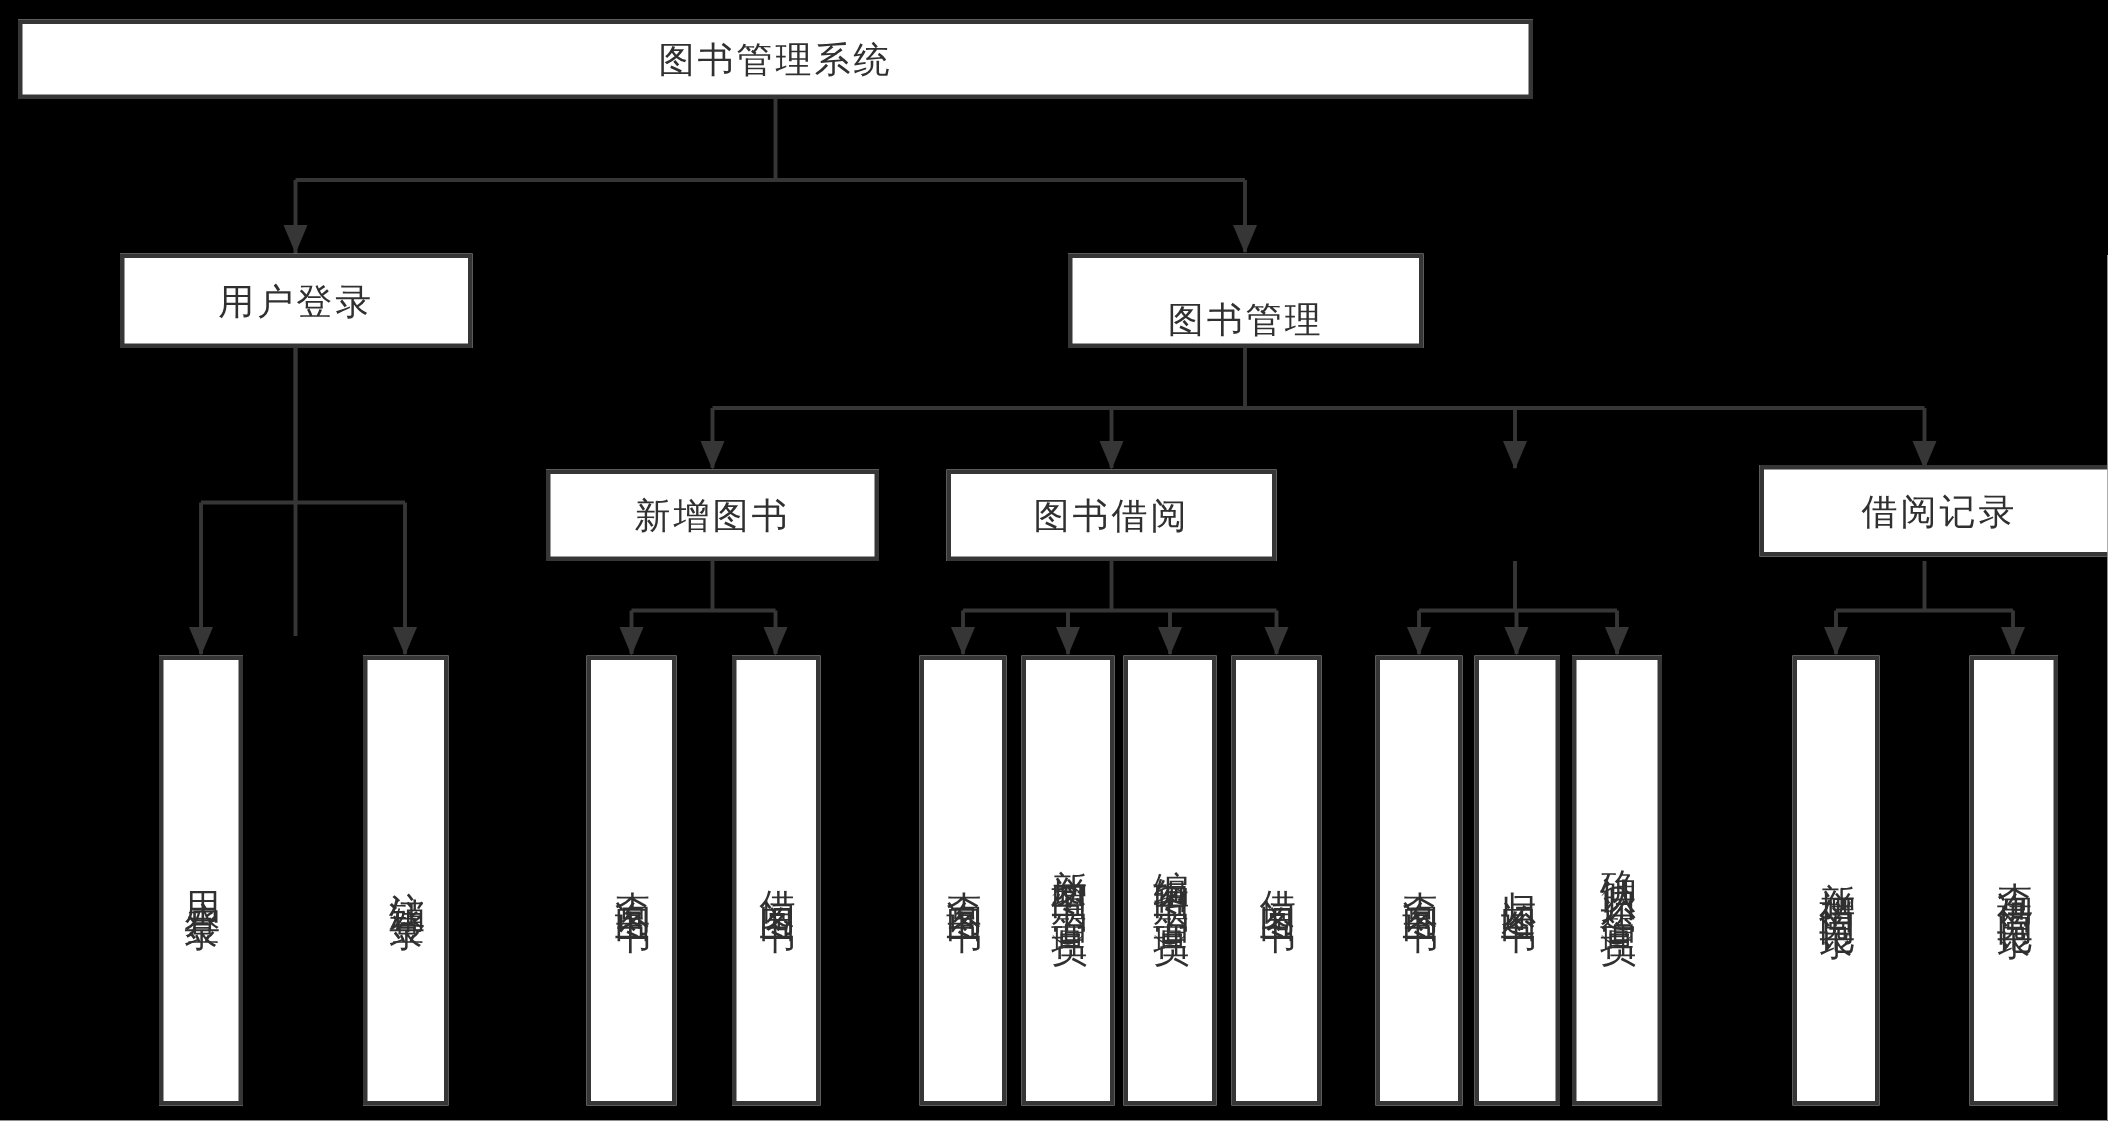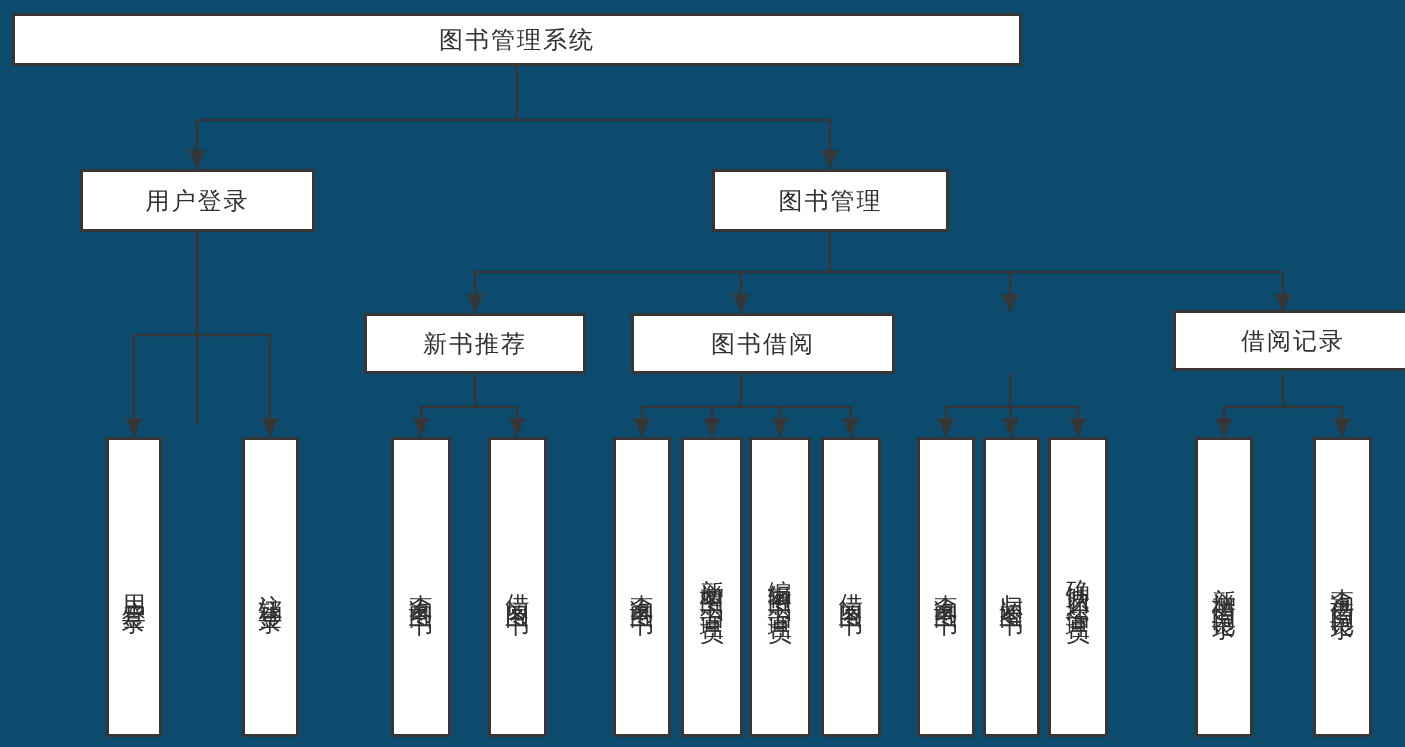--- a/index.html
+++ b/index.html
@@ -1,19 +1,19 @@
 <!DOCTYPE html>
 <html><head>
 <meta charset="utf-8">
 <style>
   html,body{margin:0;padding:0;background:#ffffff;}
   #stage{
     position:relative;
     width:1405px;height:747px;
-    background:#0c4a6e;
+    background:#000000;
     overflow:hidden;
     font-family:"Liberation Sans", sans-serif;
   }
   #wires{position:absolute;left:0;top:0;width:1405px;height:747px;z-index:1;}
   .box{
     position:absolute;
     box-sizing:border-box;
     background:#ffffff;
     border:3px solid #363636;
     display:flex;align-items:center;justify-content:center;
@@ -122,28 +122,28 @@
     </g>
   </svg>
 
   <div class="box h-box" style="left:12px;top:13px;width:1010px;height:53px;">
     <span>图书管理系统</span>
   </div>
 
   <div class="box h-box" style="left:80px;top:169px;width:235px;height:63px;">
     <span>用户登录</span>
   </div>
-  <div class="box h-box" style="left:712px;top:169px;width:237px;height:63px;">
+  <div class="box h-box" style="left:712px;top:169px;width:237px;height:63px;align-items:flex-end;">
     <span>图书管理</span>
   </div>
 
   <div class="box h-box" style="left:364px;top:313px;width:222px;height:61px;">
-    <span>新书推荐</span>
+    <span>新增图书</span>
   </div>
-  <div class="box h-box" style="left:631px;top:313px;width:264px;height:61px;">
+  <div class="box h-box" style="left:631px;top:313px;width:220px;height:61px;">
     <span>图书借阅</span>
   </div>
   <div class="box h-box" style="left:1173px;top:310px;width:240px;height:61px;">
     <span>借阅记录</span>
   </div>
 
   <div class="box v-box" style="left:106px;top:437px;width:56px;height:300px;">
     <span>用户登录</span>
   </div>
   <div class="box v-box" style="left:242px;top:437px;width:57px;height:300px;">

